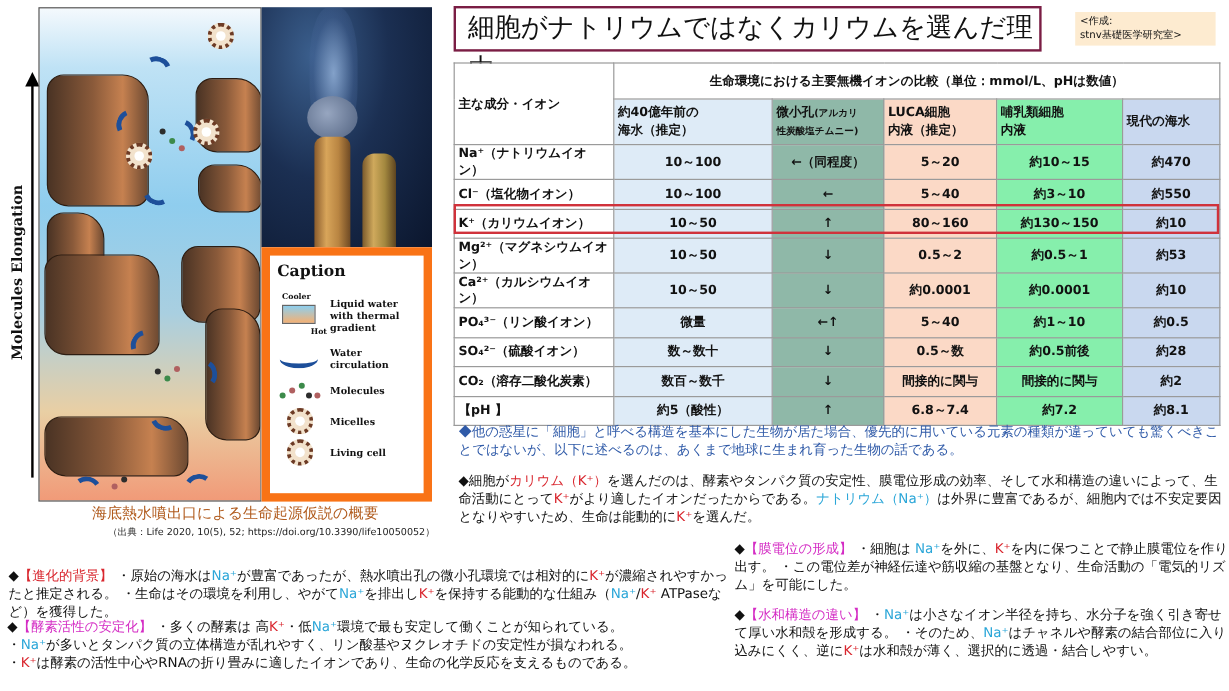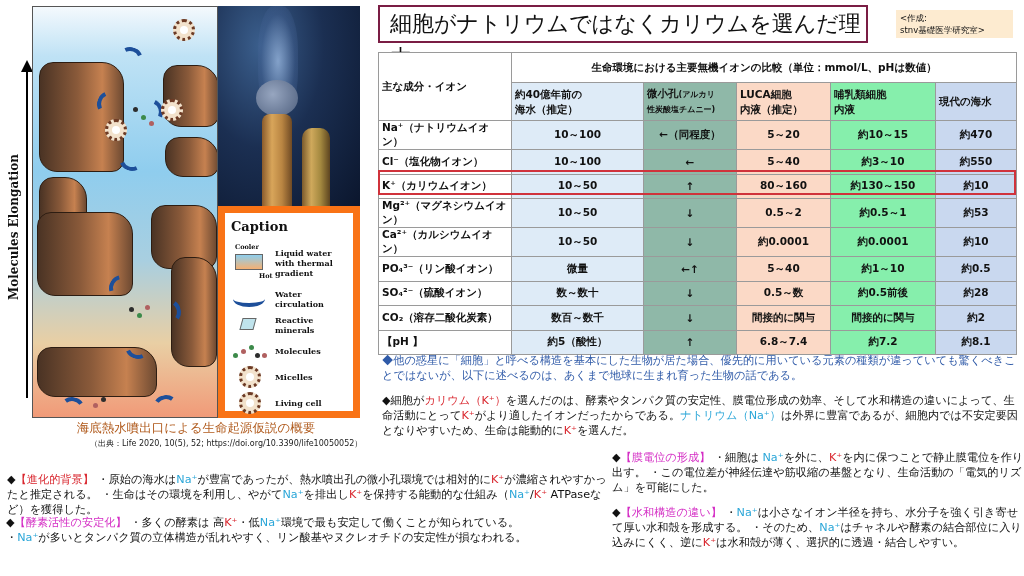--- a/index.html
+++ b/index.html
@@ -141,26 +141,20 @@
     <div class="legtxt">Liquid water with thermal gradient</div>
   </div>
   <div class="legrow">
     <div class="legicon">
       <div style="position:absolute;left:2px;top:4px;width:32px;height:16px;border-bottom:4px solid #1d4f9a;border-radius:0 0 50% 50%;"></div>
     </div>
     <div class="legtxt">Water circulation</div>
   </div>
   <div class="legrow">
     <div class="legicon">
-      <div style="position:absolute;left:10px;top:5px;width:14px;height:12px;background:#bfe3ec;border:1px solid #666;transform:skewX(-15deg);"></div>
-    </div>
-    <div class="legtxt">Reactive minerals</div>
-  </div>
-  <div class="legrow">
-    <div class="legicon">
       <div class="mol" style="left:2px;top:14px;background:#3c8a4a;"></div>
       <div class="mol" style="left:10px;top:10px;background:#b06060;"></div>
       <div class="mol" style="left:18px;top:6px;background:#3c8a4a;"></div>
       <div class="mol" style="left:24px;top:14px;background:#2d2d2d;"></div>
       <div class="mol" style="left:31px;top:14px;background:#b06060;"></div>
     </div>
     <div class="legtxt">Molecules</div>
   </div>
   <div class="legrow">
     <div class="legicon">
@@ -303,20 +297,21 @@
   <span>◆細胞が</span><span class="red">カリウム（K⁺）</span><span>を選んだのは、酵素やタンパク質の安定性、膜電位形成の効率、そして水和構造の違いによって、生命活動にとって</span><span class="red">K⁺</span><span>がより適したイオンだったからである。</span><span class="cyan">ナトリウム（Na⁺）</span><span>は外界に豊富であるが、細胞内では不安定要因となりやすいため、生命は能動的に</span><span class="red">K⁺</span><span>を選んだ。</span>
 </div>
 
 <div id="sec-evo" class="abs para">
   <span>◆</span><span class="red">【進化的背景】</span><span> ・原始の海水は</span><span class="cyan">Na⁺</span><span>が豊富であったが、熱水噴出孔の微小孔環境では相対的に</span><span class="red">K⁺</span><span>が濃縮されやすかったと推定される。 ・生命はその環境を利用し、やがて</span><span class="cyan">Na⁺</span><span>を排出し</span><span class="red">K⁺</span><span>を保持する能動的な仕組み（</span><span class="cyan">Na⁺</span><span>/</span><span class="red">K⁺</span><span> ATPaseなど）を獲得した。</span>
 </div>
 
 <div id="sec-enzyme" class="abs para">
   <div><span>◆</span><span class="mag">【酵素活性の安定化】</span><span> ・多くの酵素は 高</span><span class="red">K⁺</span><span>・低</span><span class="cyan">Na⁺</span><span>環境で最も安定して働くことが知られている。</span></div>
   <div><span>・</span><span class="cyan">Na⁺</span><span>が多いとタンパク質の立体構造が乱れやすく、リン酸基やヌクレオチドの安定性が損なわれる。</span></div>
+  <div><span>・</span><span class="red">K⁺</span><span>は酵素の活性中心やRNAの折り畳みに適したイオンであり、生命の化学反応を支えるものである。</span></div>
 </div>
 
 <div id="sec-membrane" class="abs para">
   <span>◆</span><span class="mag">【膜電位の形成】</span><span> ・細胞は </span><span class="cyan">Na⁺</span><span>を外に、</span><span class="red">K⁺</span><span>を内に保つことで静止膜電位を作り出す。 ・この電位差が神経伝達や筋収縮の基盤となり、生命活動の「電気的リズム」を可能にした。</span>
 </div>
 
 <div id="sec-hydration" class="abs para">
   <span>◆</span><span class="mag">【水和構造の違い】</span><span> ・</span><span class="cyan">Na⁺</span><span>は小さなイオン半径を持ち、水分子を強く引き寄せて厚い水和殻を形成する。 ・そのため、</span><span class="cyan">Na⁺</span><span>はチャネルや酵素の結合部位に入り込みにくく、逆に</span><span class="red">K⁺</span><span>は水和殻が薄く、選択的に透過・結合しやすい。</span>
 </div>
 

